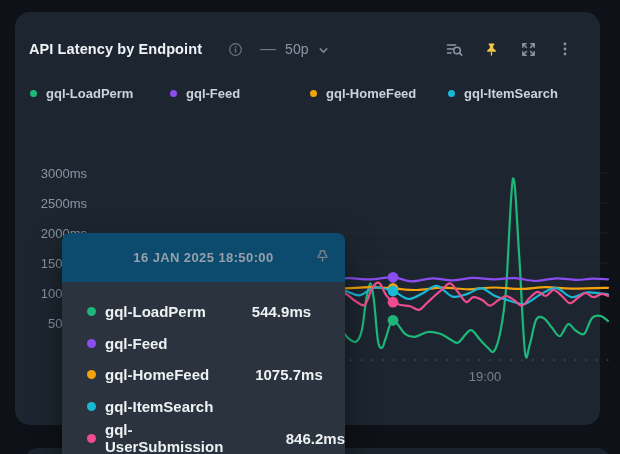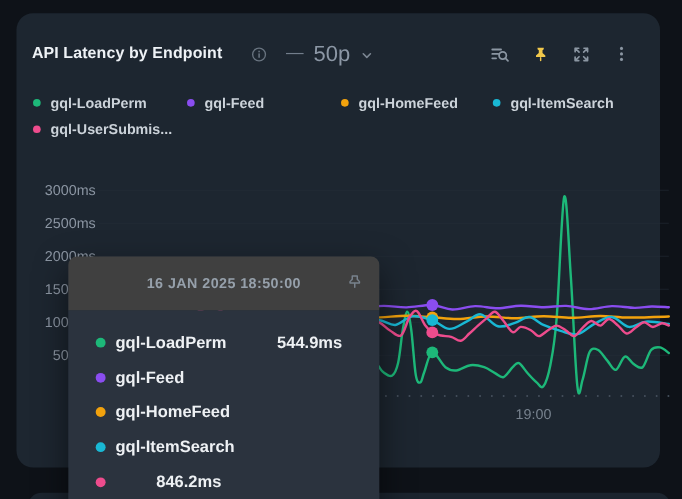--- a/index.html
+++ b/index.html
@@ -12,42 +12,42 @@
   .next-card { position:absolute; left:25px; top:448px; width:585px; height:20px;
           background:#1b242e; border-radius:13px 13px 0 0; z-index:1; }
 
   
   .panel-header { position:absolute; left:14px; right:25px; top:26px; height:22px;
           display:flex; align-items:center; }
   .panel-title { font-size:14.5px; font-weight:bold; color:#eef2f6; letter-spacing:.1px; }
   .info-icon { margin-left:26px; display:flex; color:#68737f; }
   .metric-selector { margin-left:17px; display:flex; align-items:center; gap:9px; cursor:pointer; }
   .metric-dash { color:#727d8b; font-size:16px; }
-  .metric-value { color:#8c97a5; font-size:20px; }
+  .metric-value { color:#8c97a5; font-size:14px; }
   .chevron-down { display:flex; color:#7b8692; margin-top:2px; }
   .header-actions { margin-left:auto; display:flex; align-items:center; gap:17px; }
   .icon-btn { width:20px; height:20px; display:flex; align-items:center; justify-content:center;
           color:#8b96a2; cursor:pointer; background:none; border:none; padding:0; }
   .icon-btn.pinned { color:#f1c84b; }
 
   
   .legend { position:absolute; left:15px; top:74px; display:grid;
           grid-template-columns:140px 140px 138px auto; row-gap:9px; }
   .legend-item { display:flex; align-items:center; gap:9px; cursor:pointer; }
   .legend-dot { width:7px; height:7px; border-radius:50%; flex:0 0 auto; }
   .legend-label { font-size:13px; font-weight:bold; color:#ccd3da; white-space:nowrap; }
 
   
   svg.chart { position:absolute; left:0; top:0; z-index:2; }
 
   
   .tooltip { position:absolute; left:62px; top:233px; width:283px; height:245px;
           border-radius:8px; overflow:hidden; z-index:5;
           box-shadow:0 12px 30px rgba(0,0,0,.5); }
-  .tooltip-header { height:49px; background:#404040; display:flex; align-items:center;
+  .tooltip-header { height:49px; background:#0c4a6e; display:flex; align-items:center;
           justify-content:center; position:relative; }
   .tooltip-timestamp { font-size:13px; font-weight:bold; letter-spacing:.4px; color:#96a0ab; }
   .tooltip-pin-btn { position:absolute; right:13px; top:14px; background:none; border:none;
           color:#78828d; cursor:pointer; display:flex; padding:0; }
   .tooltip-body { background:#2b333e; height:196px; padding:14px 0 0 25px;
           display:flex; flex-direction:column; }
   .tooltip-row { height:31.6px; display:flex; align-items:center; }
   .series-dot { width:9px; height:9px; border-radius:50%; flex:0 0 auto; }
   .tooltip-series-name { margin-left:9px; font-size:15px; font-weight:bold; color:#eef1f4; }
   .tooltip-series-value { margin-left:13px; font-size:15px; font-weight:bold; color:#eef1f4;padding-left:33px; }
@@ -121,24 +121,20 @@
           <span class="legend-dot" style="background: rgb(138, 77, 240);"></span>
           <span class="legend-label">gql-Feed</span>
         </div>
         <div class="legend-item">
           <span class="legend-dot" style="background: rgb(242, 162, 13);"></span>
           <span class="legend-label">gql-HomeFeed</span>
         </div>
         <div class="legend-item">
           <span class="legend-dot" style="background: rgb(25, 184, 212);"></span>
           <span class="legend-label">gql-ItemSearch</span>
-        </div>
-        <div class="legend-item">
-          <span class="legend-dot" style="background: rgb(238, 76, 141);"></span>
-          <span class="legend-label">gql-UserSubmis...</span>
         </div>
       </div>
   </div>
 
   <svg class="chart" id="chart" width="620" height="454" viewBox="0 0 620 454">
       <line x1="90" y1="173.0" x2="608" y2="173.0" stroke="#262f3a" stroke-width="1" opacity="0.55"></line>
       <text x="87" y="177.5" text-anchor="end" fill="#8b95a2" font-size="13px" font-family="Liberation Sans, sans-serif">3000ms</text>
       <line x1="90" y1="203.0" x2="608" y2="203.0" stroke="#262f3a" stroke-width="1" opacity="0.55"></line>
       <text x="87" y="207.5" text-anchor="end" fill="#8b95a2" font-size="13px" font-family="Liberation Sans, sans-serif">2500ms</text>
       <line x1="90" y1="233.0" x2="608" y2="233.0" stroke="#262f3a" stroke-width="1" opacity="0.55"></line>
@@ -181,25 +177,27 @@
           <span class="tooltip-series-name">gql-LoadPerm</span>
           <span class="tooltip-series-value">544.9ms</span>
         </div>
         <div class="tooltip-row">
           <span class="series-dot" style="background: rgb(138, 77, 240);"></span>
           <span class="tooltip-series-name">gql-Feed</span>
         </div>
         <div class="tooltip-row">
           <span class="series-dot" style="background: rgb(242, 162, 13);"></span>
           <span class="tooltip-series-name">gql-HomeFeed</span>
+          <span class="tooltip-series-value">1075.7ms</span>
         </div>
         <div class="tooltip-row">
           <span class="series-dot" style="background: rgb(25, 184, 212);"></span>
           <span class="tooltip-series-name">gql-ItemSearch</span>
         </div>
         <div class="tooltip-row">
           <span class="series-dot" style="background: rgb(238, 76, 141);"></span>
+          <span class="tooltip-series-name">gql-UserSubmission</span>
           <span class="tooltip-series-value">846.2ms</span>
         </div>
       </div>
   </div>
 
 </div>
 
 </body></html>

